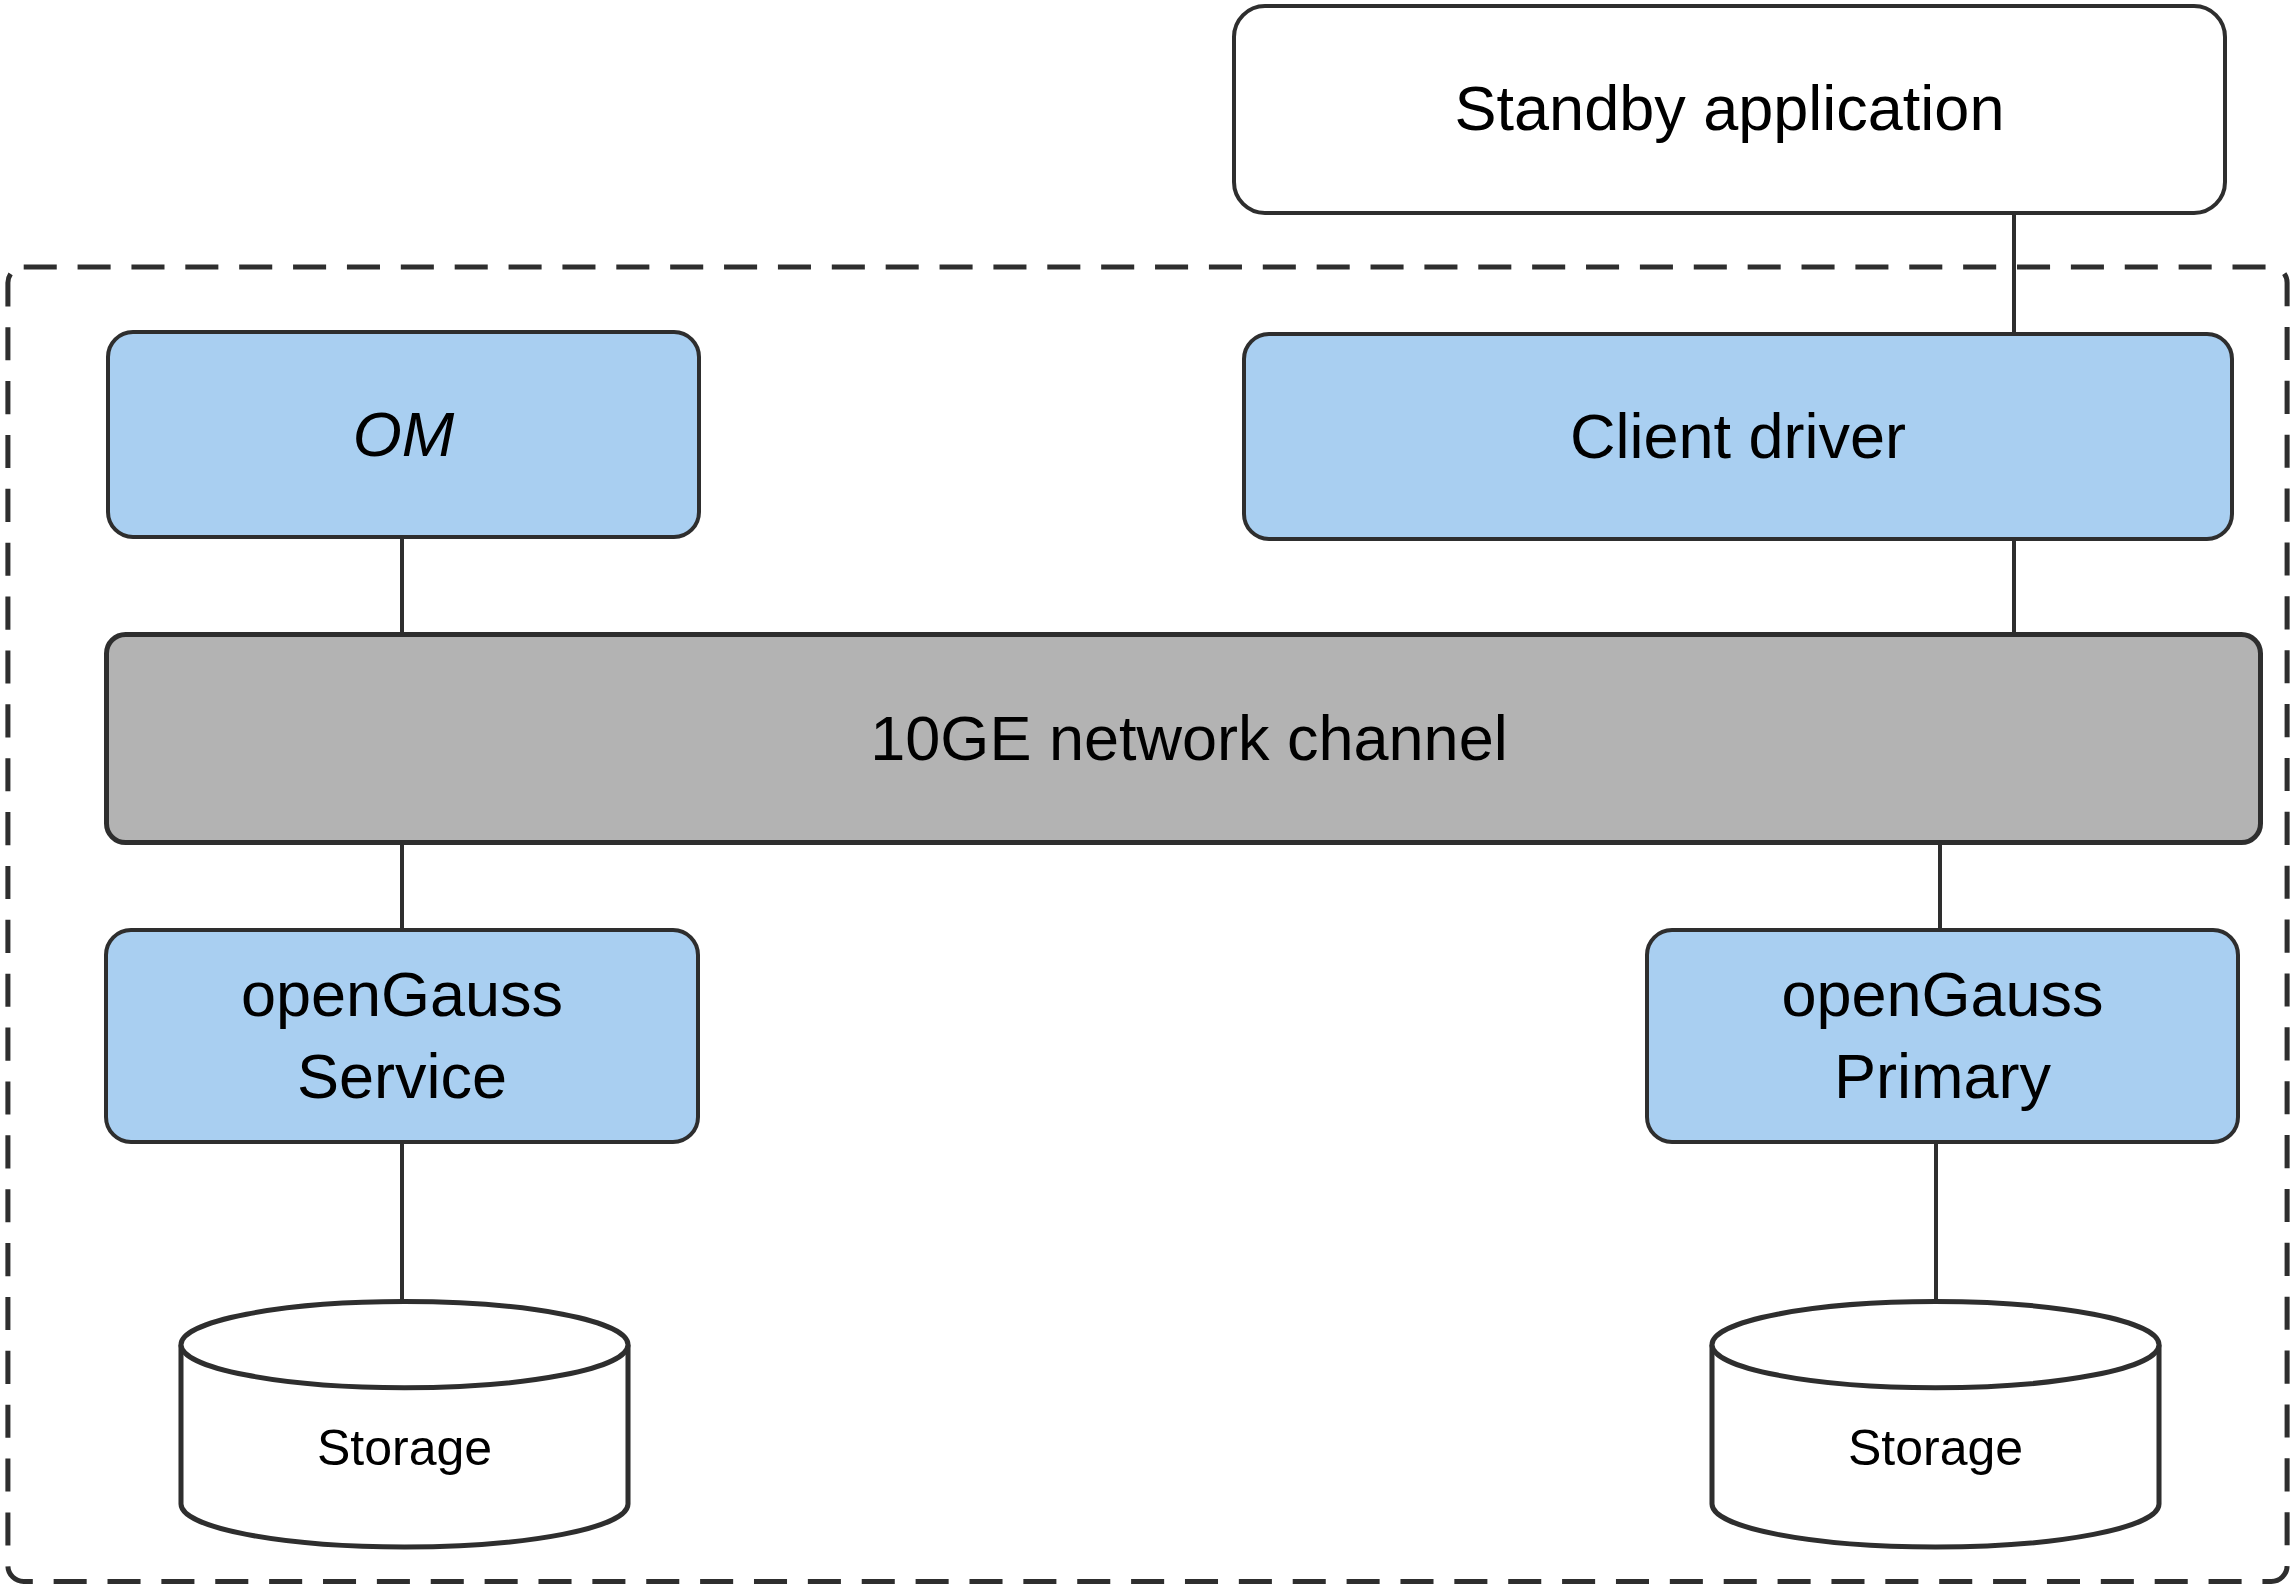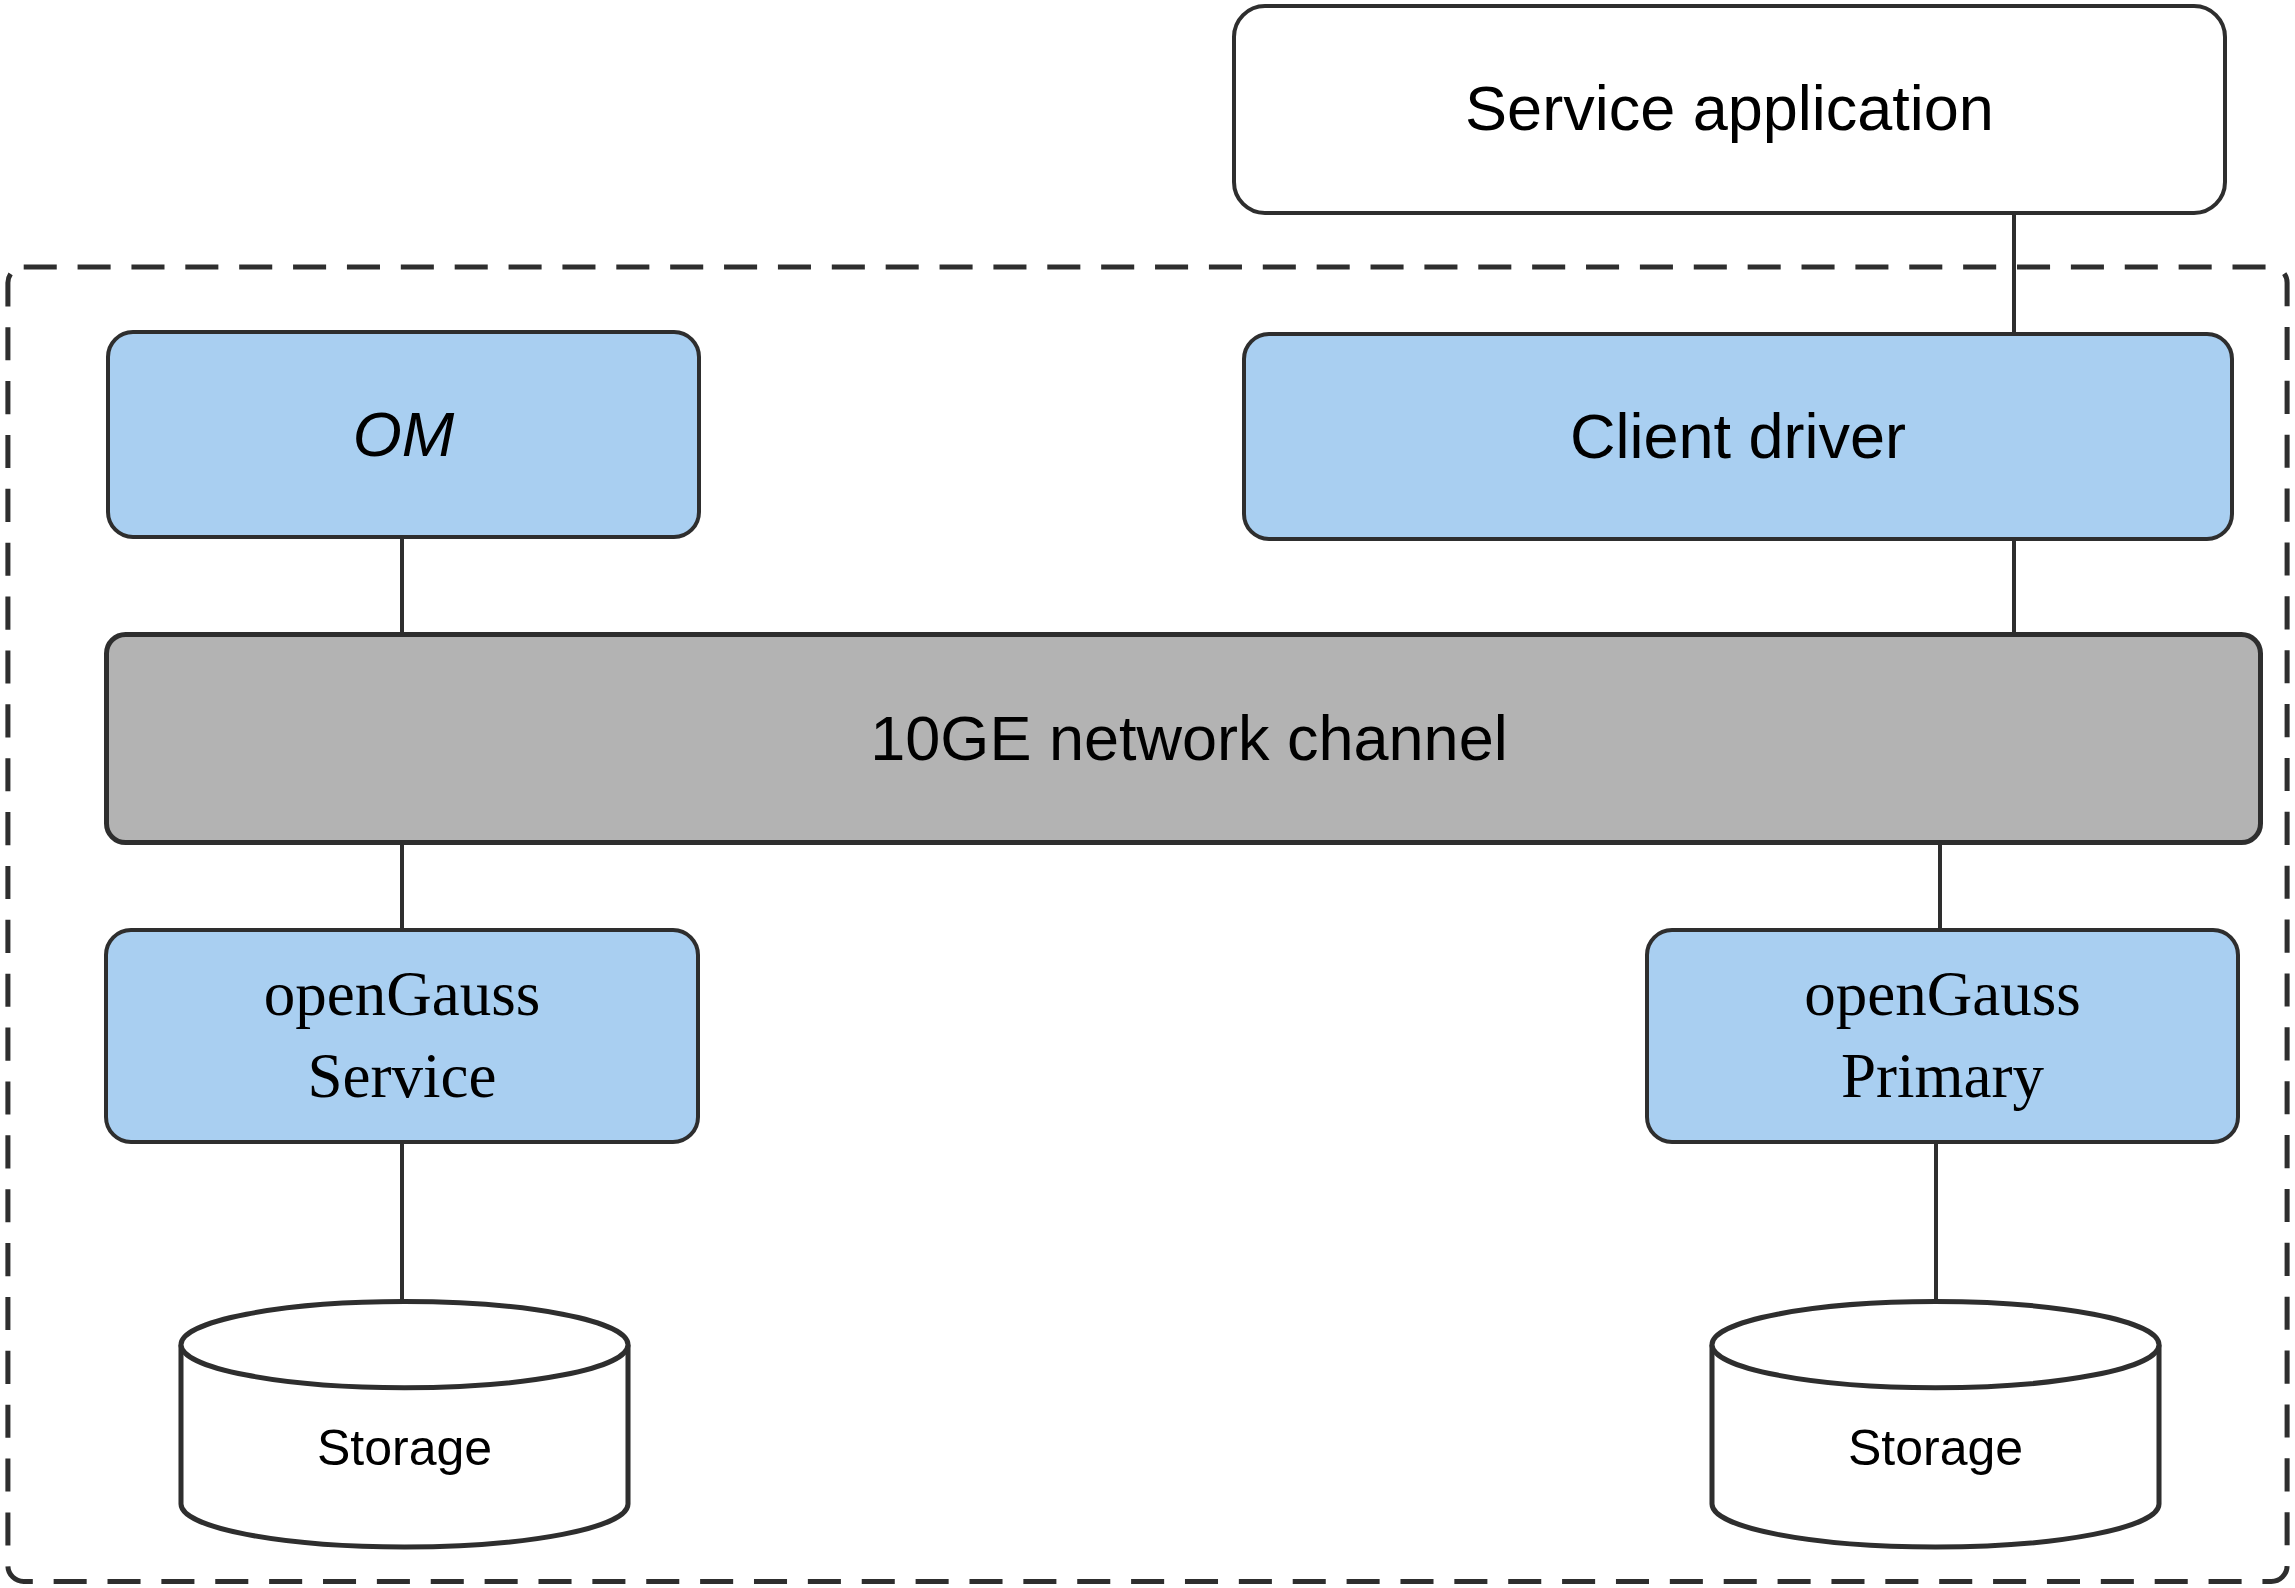--- a/index.html
+++ b/index.html
@@ -34,21 +34,21 @@
   }
   .node--blue {
     background: #A9CFF1;
     border-radius: 27px;
   }
   .node--bar {
     background: #B3B3B3;
     border-radius: 21.6px;
     border-width: 5px;
   }
-  .two-line span { display: block; font-family: Liberation Serif, serif; }
+  .two-line span { display: block; }
   .vline {
     position: absolute;
     width: 3.6px;
     background: #2E2E2E;
   }
   .frame-svg, .cyl-svg { display: block; }
   .frame-wrap {
     position: absolute;
     left: 0; top: 0;
   }
@@ -79,21 +79,21 @@
 
   <div class="vline" style="left:2012px; top:212px; height:124px;"></div>
   <div class="vline" style="left:400px; top:537px; height:98px;"></div>
   <div class="vline" style="left:2012px; top:539px; height:96px;"></div>
   <div class="vline" style="left:400px; top:842px; height:89px;"></div>
   <div class="vline" style="left:1938px; top:842px; height:89px;"></div>
   <div class="vline" style="left:400px; top:1141px; height:164px;"></div>
   <div class="vline" style="left:1934px; top:1142px; height:162px;"></div>
 
   <div class="node node--white" style="left:1232px; top:3.6px; width:995px; height:211px;">
-    <span>Service application</span>
+    <span>Standby application</span>
   </div>
 
   <div class="node node--blue" style="left:106px; top:330px; width:595px; height:209px;font-style:italic;">
     <span>OM</span>
   </div>
 
   <div class="node node--blue" style="left:1242px; top:332px; width:992px; height:209px;">
     <span>Client driver</span>
   </div>
 

